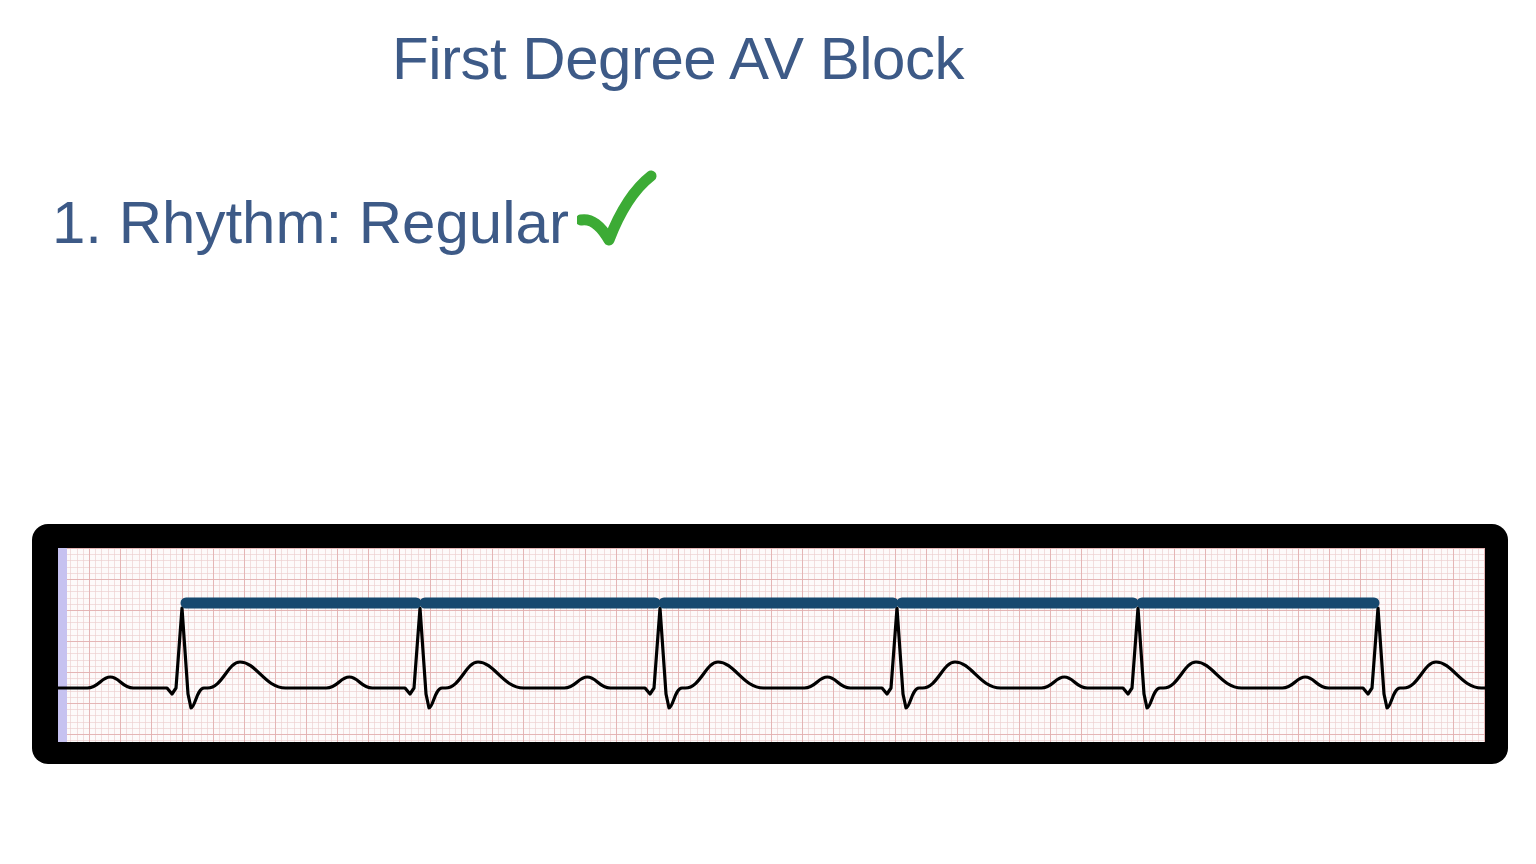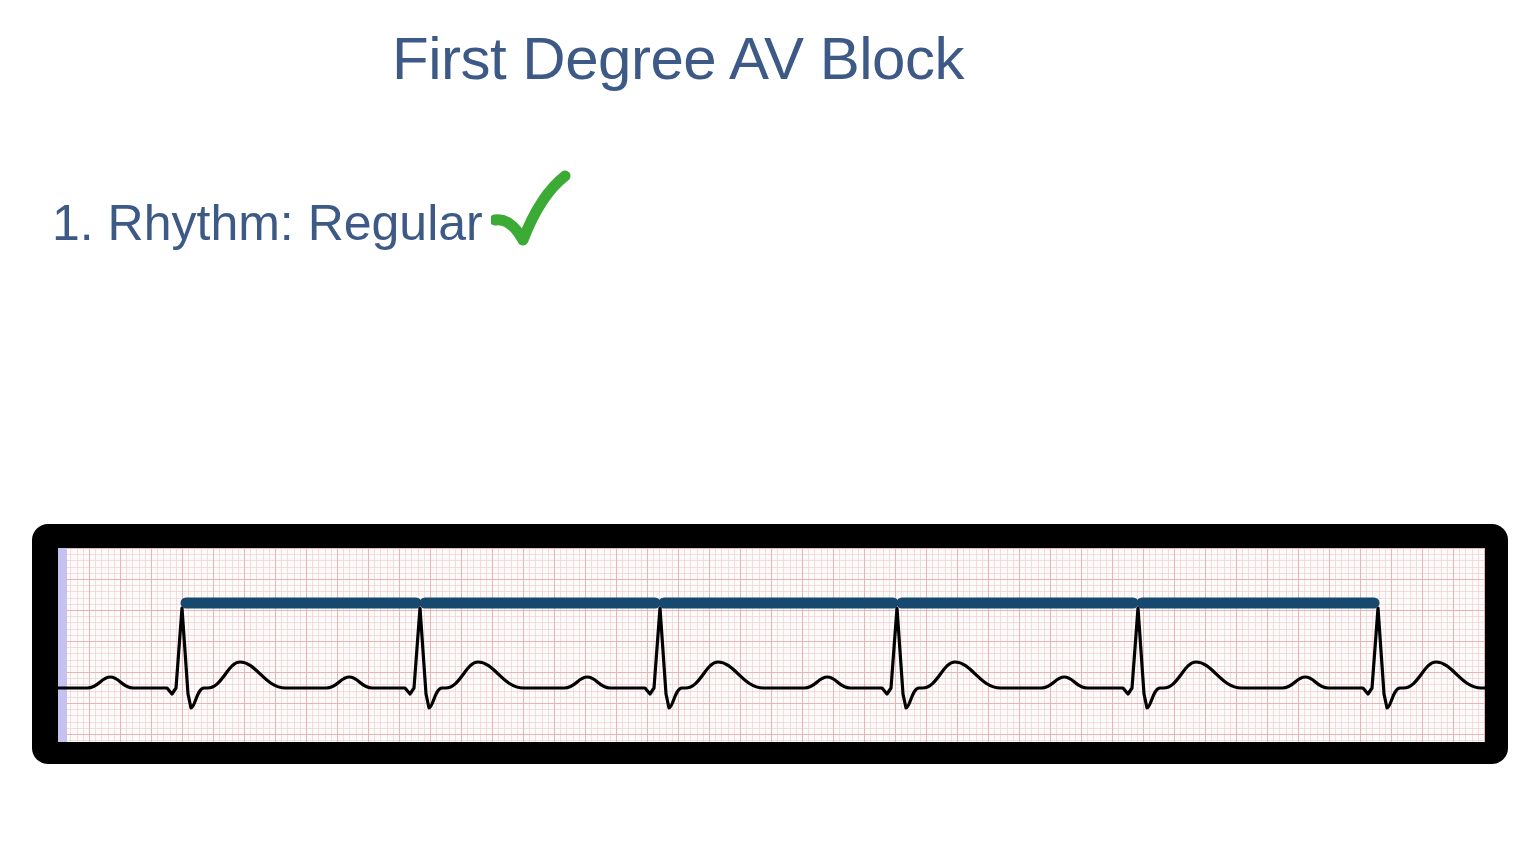--- a/index.html
+++ b/index.html
@@ -33,21 +33,21 @@
   
   .bullet-row {
     position: absolute;
     left: 52px;
     top: 192px;
     display: flex;
     align-items: center;
     gap: 6px;
   }
   .bullet-text {
-    font-size: 50px;
+    font-size: 60px;
     font-weight: 400;
     color: #3d5a87;
     white-space: nowrap;
     line-height: 1;
   }
   .check-icon {
     display: inline-block;
     width: 80px;
     height: 84px;
     margin-top: -22px;

